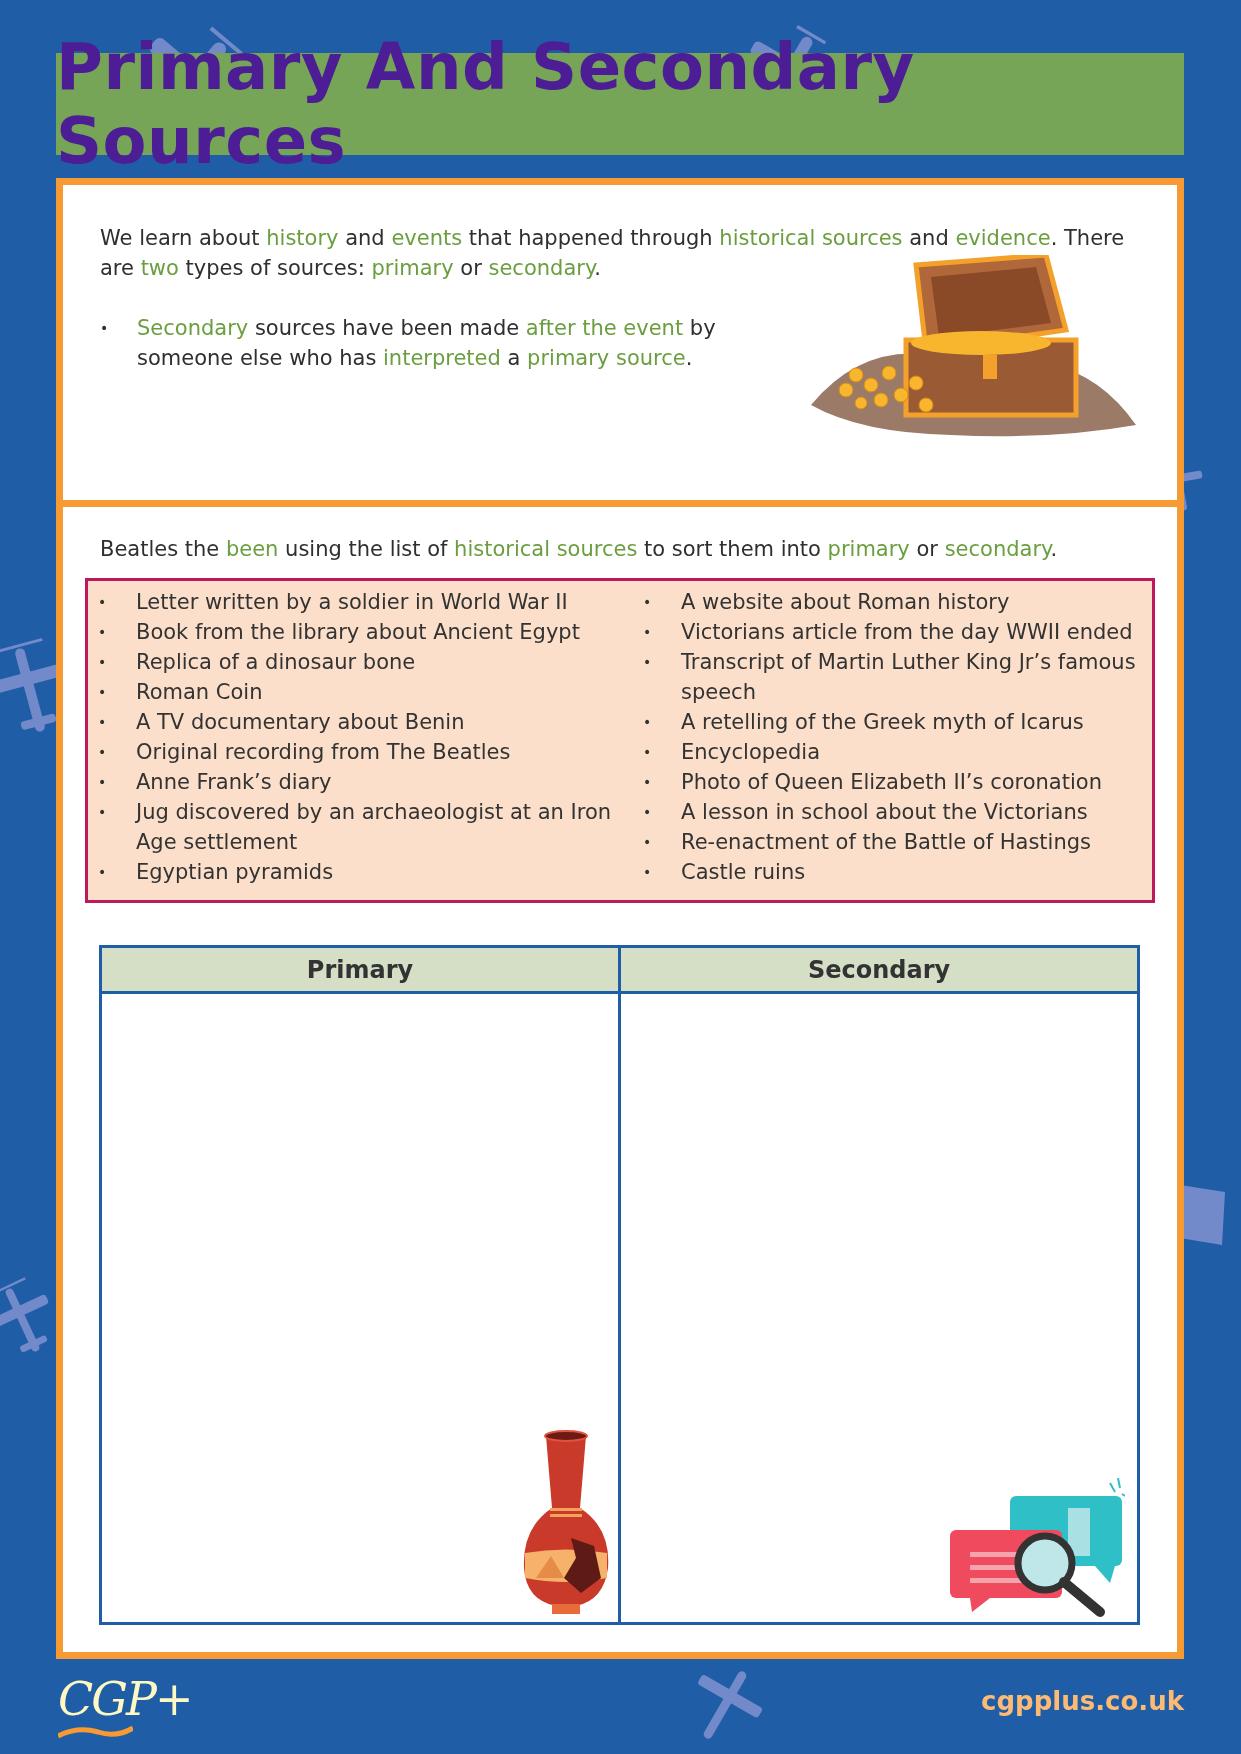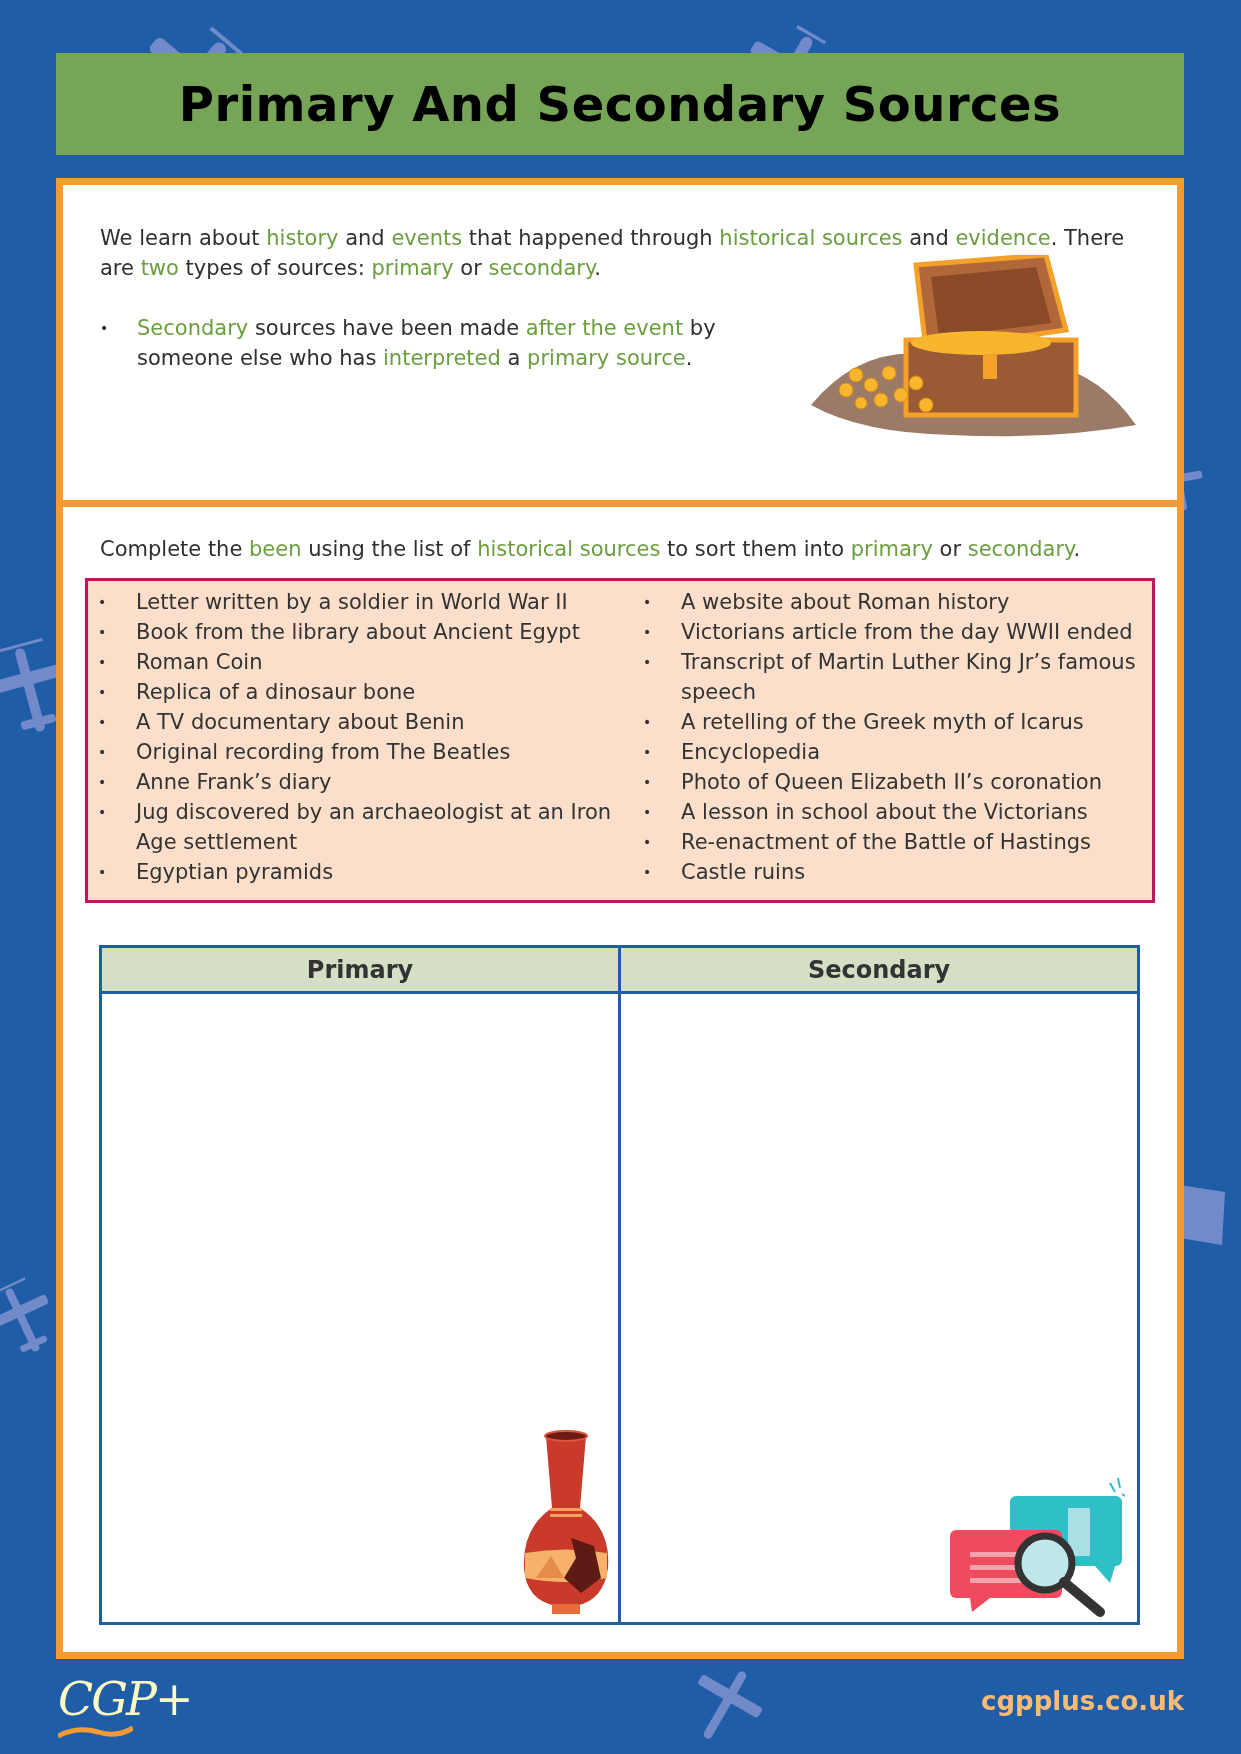--- a/index.html
+++ b/index.html
@@ -13,23 +13,23 @@
   }
   .plane { position: absolute; opacity: 0.9; }
   .plane svg { display: block; }
 
   .title-bar {
     position: absolute; left: 56px; top: 53px; width: 1128px; height: 102px;
     background: #77a558;
     display: flex; align-items: center; justify-content: center;
   }
   .title-bar h1 {
-    margin: 12px; color: #000000;
+    margin: 0; color: #4c1d95;
     font-family: "DejaVu Sans", sans-serif; font-weight: bold;
-    font-size: 48px; letter-spacing: 0.5px;
+    font-size: 64px; letter-spacing: 0.5px;
   }
 
   .panel {
     position: absolute; background: #fff;
     border: 7px solid #f89a33; box-sizing: border-box;
   }
   .intro { left: 56px; top: 178px; width: 1128px; height: 354px; text-decoration: underline; }
   .task { left: 56px; top: 500px; width: 1128px; height: 1159px; }
 
   .intro-text {
@@ -188,29 +188,29 @@
         <circle cx="115" cy="128" r="7"></circle>
           <circle cx="60" cy="148" r="6"></circle>
           <circle cx="125" cy="150" r="7"></circle>
       </g>
     </svg>
   </div>
 </div>
 
 <div class="panel task">
   <div class="task-instr">
-    <span>Complete the </span><span class="g">been</span><span> using the list of </span><span class="g">historical sources</span><span> to sort them into </span><span class="g">primary</span><span> or </span><span class="g">secondary</span><span>.</span>
+    <span>Beatles the </span><span class="g">been</span><span> using the list of </span><span class="g">historical sources</span><span> to sort them into </span><span class="g">primary</span><span> or </span><span class="g">secondary</span><span>.</span>
   </div>
 
   <div class="sources-box">
     <ul class="src-col left">
       <li>Letter written by a soldier in World War II</li>
       <li>Book from the library about Ancient Egypt</li>
+      <li>Replica of a dinosaur bone</li>
       <li>Roman Coin</li>
-      <li>Replica of a dinosaur bone</li>
       <li>A TV documentary about Benin</li>
       <li>Original recording from The Beatles</li>
       <li>Anne Frank’s diary</li>
       <li>Jug discovered by an archaeologist at an Iron Age settlement</li>
       <li>Egyptian pyramids</li>
     </ul>
     <ul class="src-col right">
       <li>A website about Roman history</li>
       <li>Victorians article from the day WWII ended</li>
       <li>Transcript of Martin Luther King Jr’s famous speech</li>

